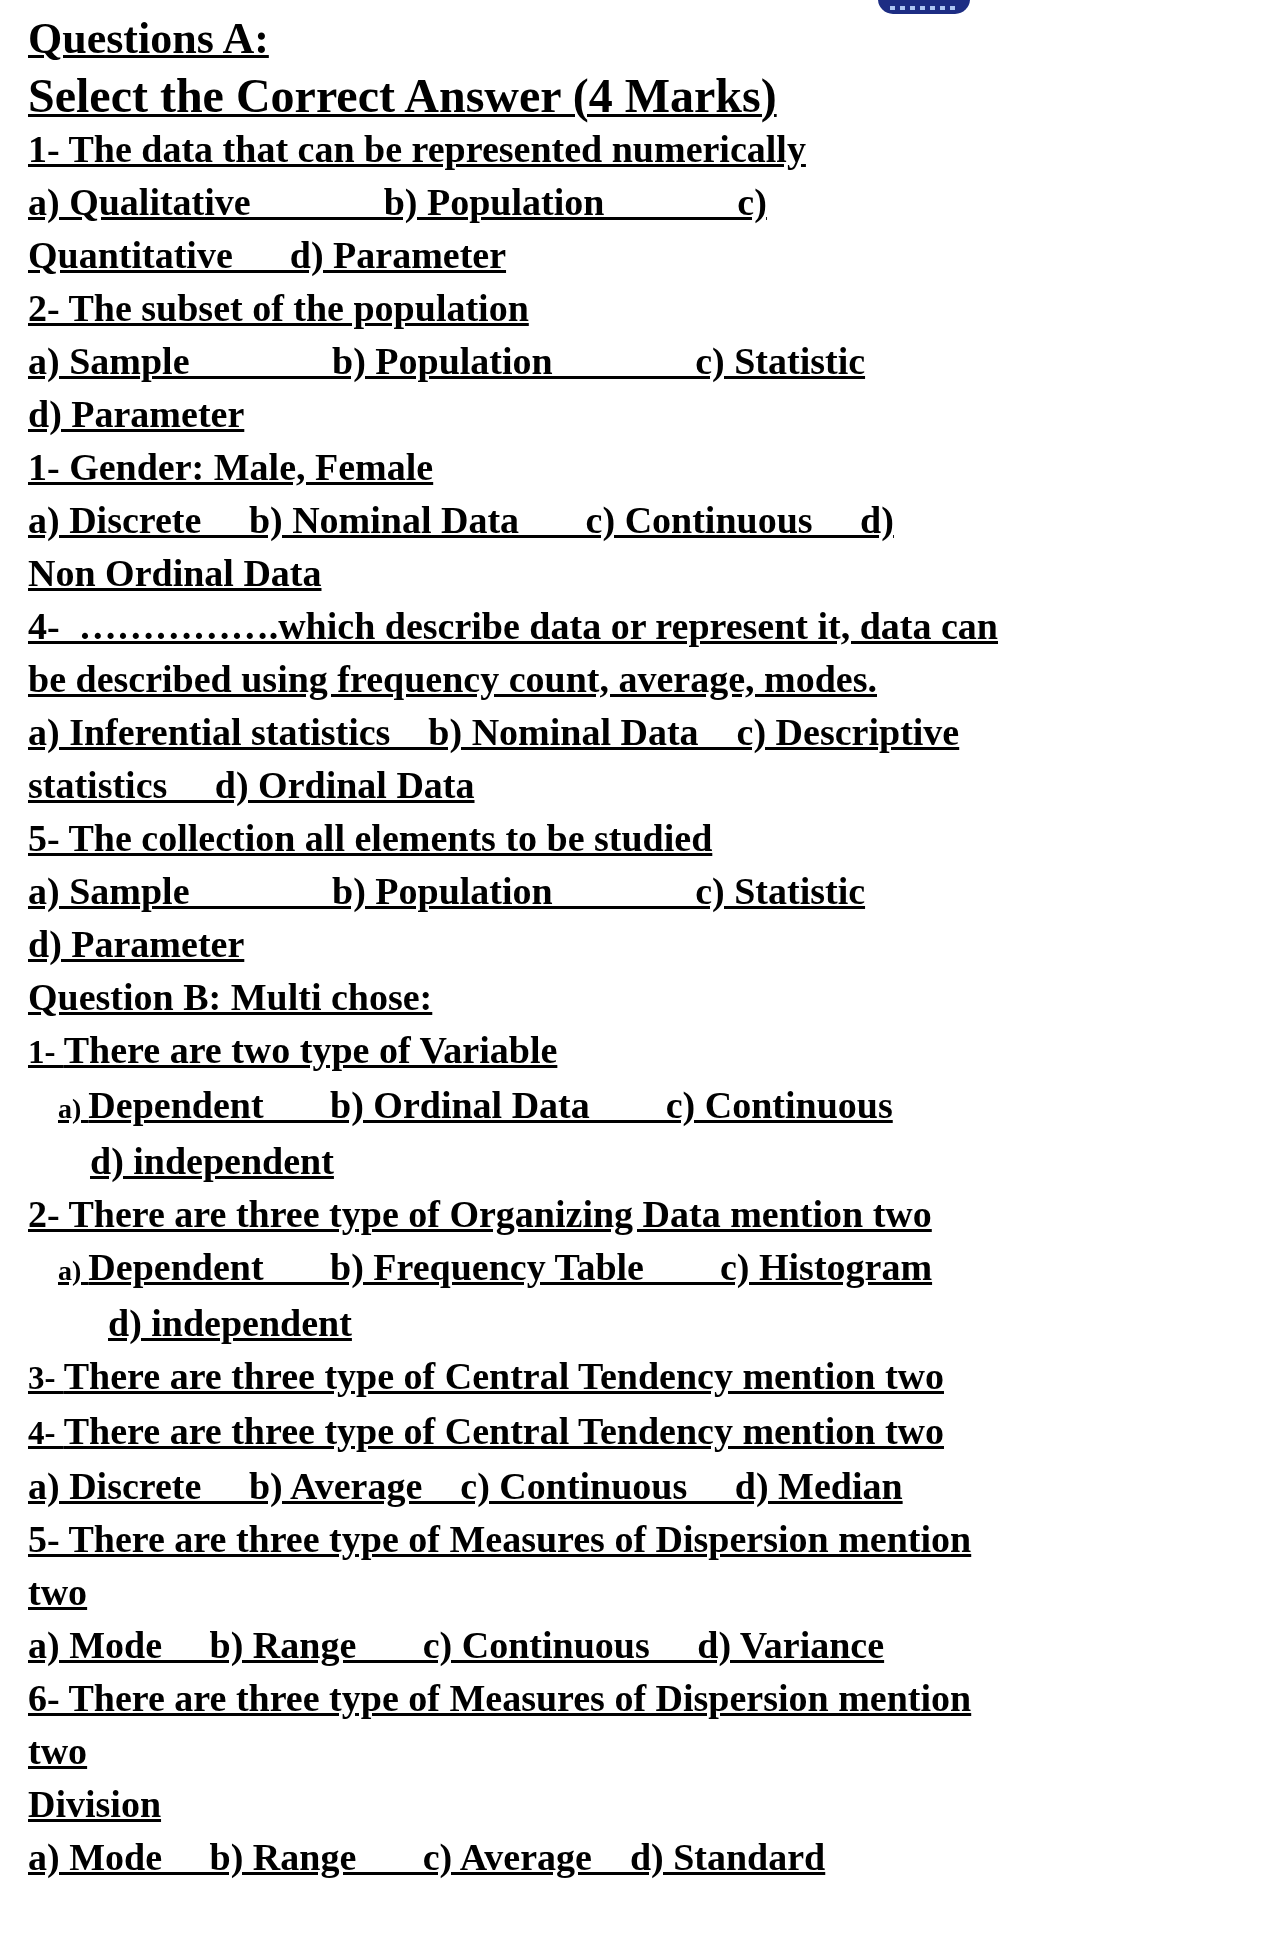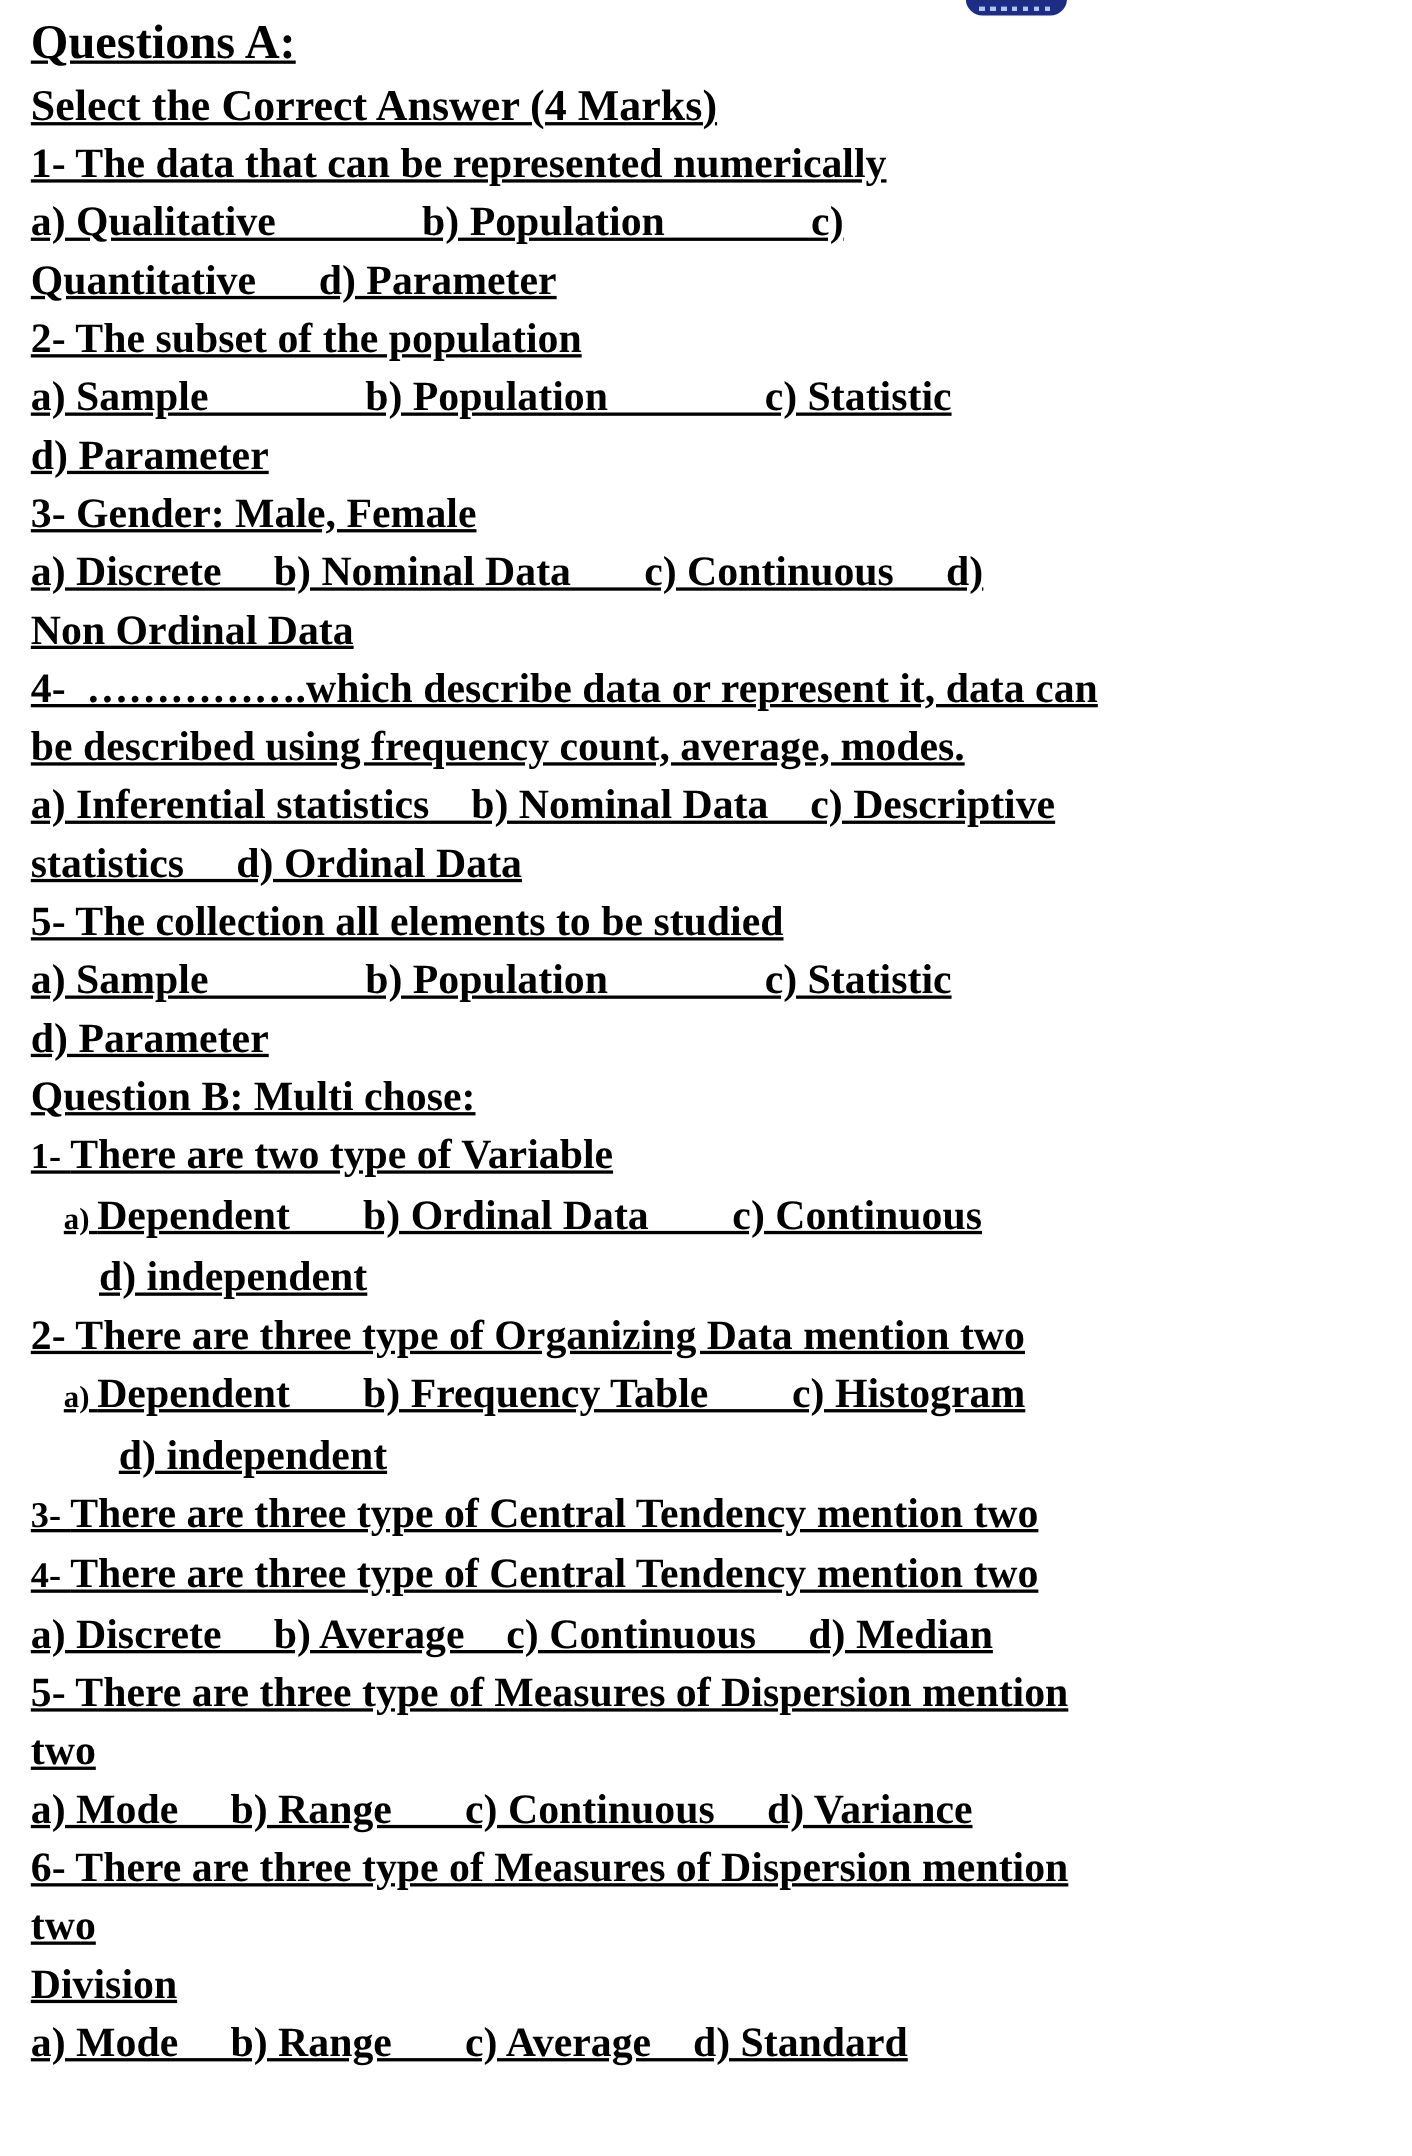--- a/index.html
+++ b/index.html
@@ -14,21 +14,21 @@
   }
   .doc { padding: 10px 28px 0 28px; }
   .line {
     white-space: pre;
     font-weight: 700;
     font-size: 38px;
     line-height: 53px;
     text-decoration: underline;
   }
   .h1 { font-size: 44px; line-height: 58px; text-decoration: underline; text-decoration-thickness: 3px; }
-  .h2 { font-size: 40px; line-height: 55px; text-decoration: underline; text-decoration-thickness: 3px; }
+  .h2 { font-size: 48px; line-height: 55px; text-decoration: underline; text-decoration-thickness: 3px; }
   .h3 { text-decoration: underline; text-decoration-thickness: 3px; }
   .small { font-size: 28px; }
   .num { font-size: 33px; }
   .ind1 { padding-left: 30px; }
   .ind2 { padding-left: 62px; }
   .ind3 { padding-left: 80px; }
   .badge {
     position: absolute;
     top: -16px;
     left: 878px;
@@ -56,21 +56,21 @@
 
 <div class="doc" id="doc-lines">
     <div class="line h1"><span>Questions A:</span></div>
     <div class="line h2"><span>Select the Correct Answer (4 Marks)</span></div>
     <div class="line"><span>1- The data that can be represented numerically</span></div>
     <div class="line"><span>a) Qualitative              b) Population              c)</span></div>
     <div class="line"><span>Quantitative      d) Parameter</span></div>
     <div class="line"><span>2- The subset of the population</span></div>
     <div class="line"><span>a) Sample               b) Population               c) Statistic</span></div>
     <div class="line"><span>d) Parameter</span></div>
-    <div class="line"><span>3- Gender: Male, Female</span></div>
+    <div class="line"><span>1- Gender: Male, Female</span></div>
     <div class="line"><span>a) Discrete     b) Nominal Data       c) Continuous     d)</span></div>
     <div class="line"><span>Non Ordinal Data</span></div>
     <div class="line"><span>4-  …………….which describe data or represent it, data can</span></div>
     <div class="line"><span>be described using frequency count, average, modes.</span></div>
     <div class="line"><span>a) Inferential statistics    b) Nominal Data    c) Descriptive</span></div>
     <div class="line"><span>statistics     d) Ordinal Data</span></div>
     <div class="line"><span>5- The collection all elements to be studied</span></div>
     <div class="line"><span>a) Sample               b) Population               c) Statistic</span></div>
     <div class="line"><span>d) Parameter</span></div>
     <div class="line h3"><span>Question B: Multi chose:</span></div>

